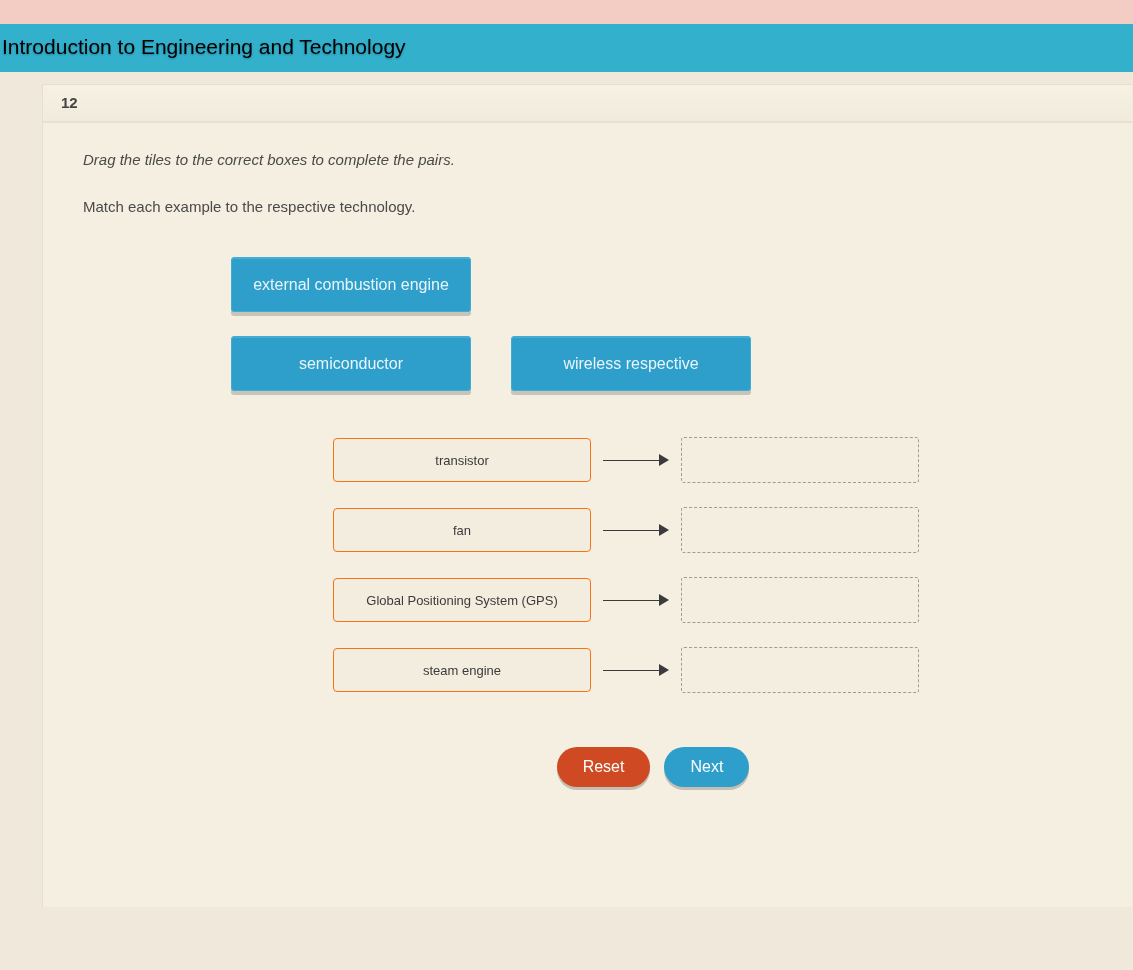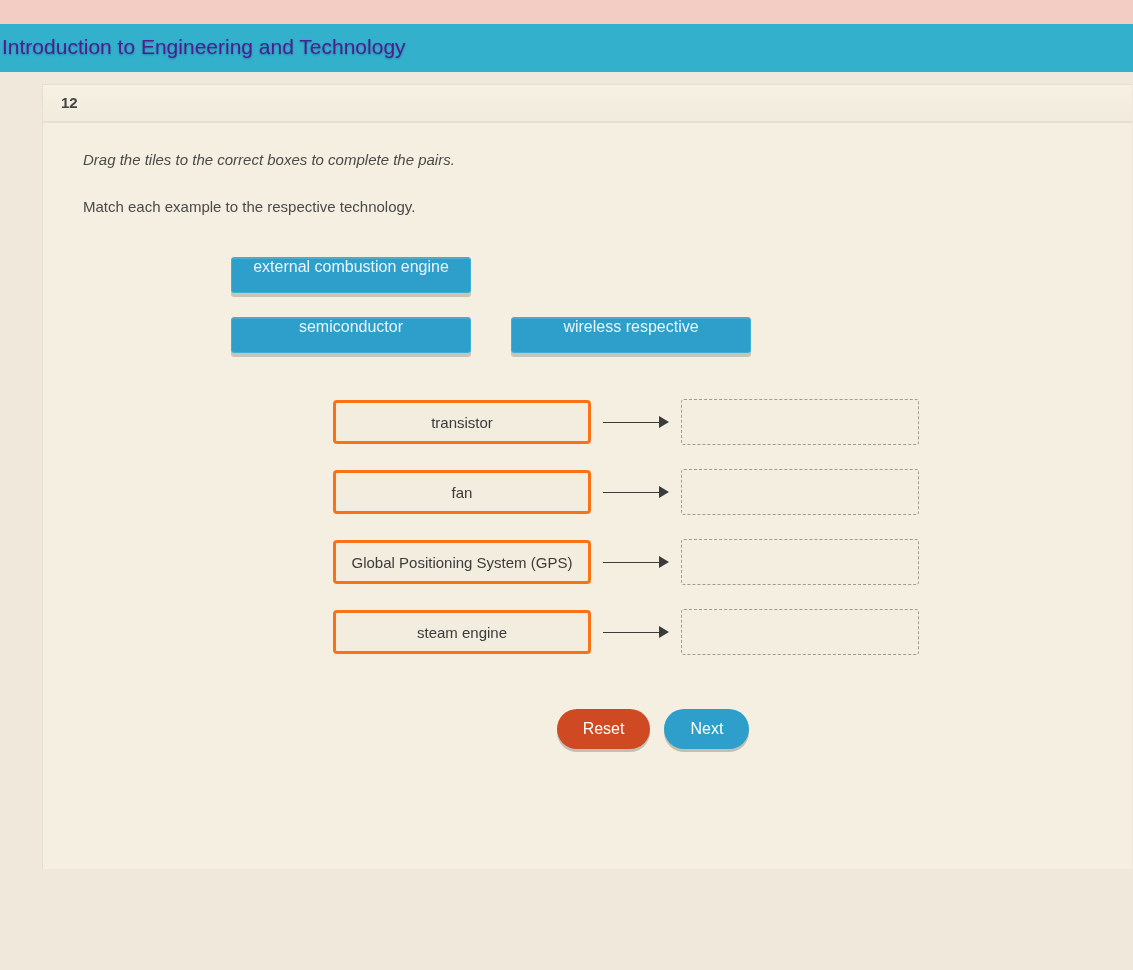--- a/index.html
+++ b/index.html
@@ -8,21 +8,21 @@
     font-family: Arial, Helvetica, sans-serif;
     background: #f0e9db;
     overflow: hidden;
   }
   .top-strip {
     height: 24px;
     background: #f3cdc4;
   }
   .title-bar {
     background: #32b0cc;
-    color: #4c1d95;
+    color: #000000;
     font-size: 21px;
     padding: 11px 0 13px 2px;
     text-shadow: 0 1px 2px rgba(0,0,0,0.25);
   }
   .card {
     margin: 12px 0 0 42px;
     width: 1090px;
     background: #f5efe2;
     border-top: 1px solid #e6dfd0;
     border-left: 1px solid #e6dfd0;
@@ -53,51 +53,51 @@
     margin-left: 148px;
     width: 560px;
   }
   .tile-row {
     display: flex;
     gap: 40px;
     margin-bottom: 24px;
   }
   .tile {
     width: 240px;
-    height: 36px;
+    height: 55px;
     background: #2e9ecb;
     color: #e9f5fb;
     border: 1px solid #3faed6;
     border-radius: 3px;
     display: flex;
-    align-items: flex-start;
+    align-items: center;
     justify-content: center;
     font-size: 16px;
     box-shadow: 0 4px 0 rgba(0,0,0,0.18), inset 0 1px 0 rgba(255,255,255,0.15);
     cursor: grab;
     user-select: none;
   }
   .match-area {
     margin-top: 46px;
     margin-left: 250px;
   }
   .match-row {
     display: flex;
     align-items: center;
     margin-bottom: 24px;
   }
   .left-box {
     width: 258px;
     height: 44px;
-    border: 3px solid #f97316;
+    border: 1px solid #f97316;
     border-radius: 4px;
     display: flex;
     align-items: center;
     justify-content: center;
-    font-size: 15px;
+    font-size: 13px;
     color: #3b3b3b;
     background: #f3eddf;
   }
   .arrow-wrap {
     width: 90px;
     display: flex;
     align-items: center;
     justify-content: center;
   }
   .arrow-line {

